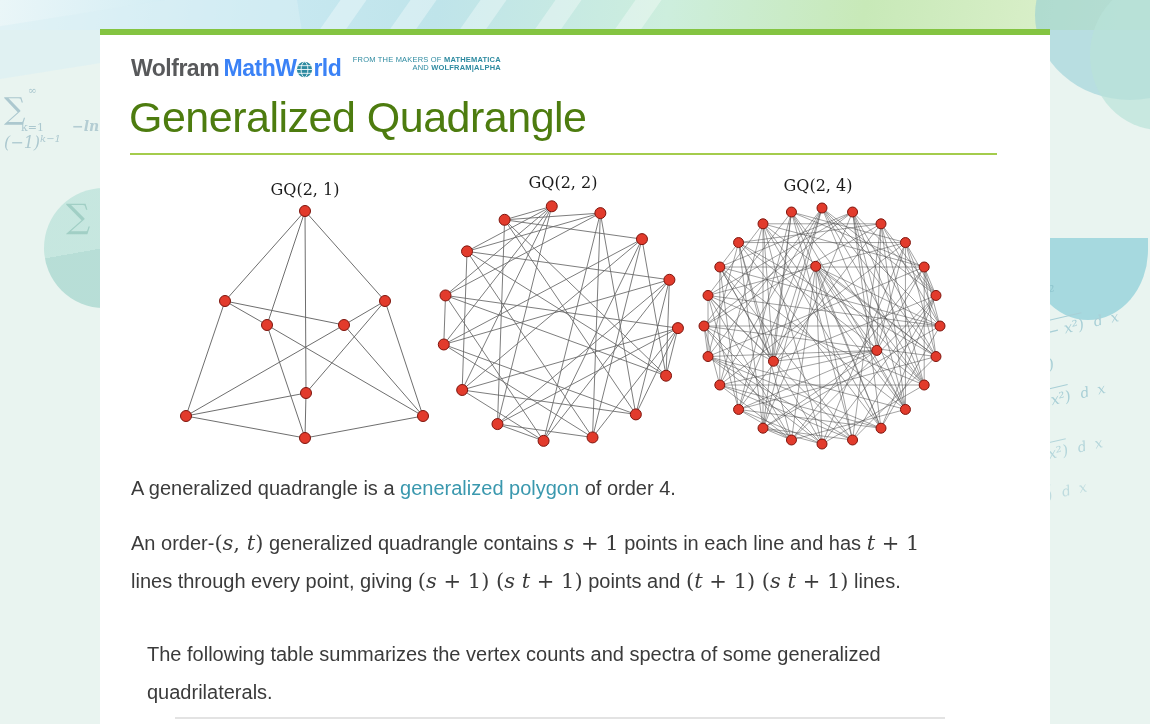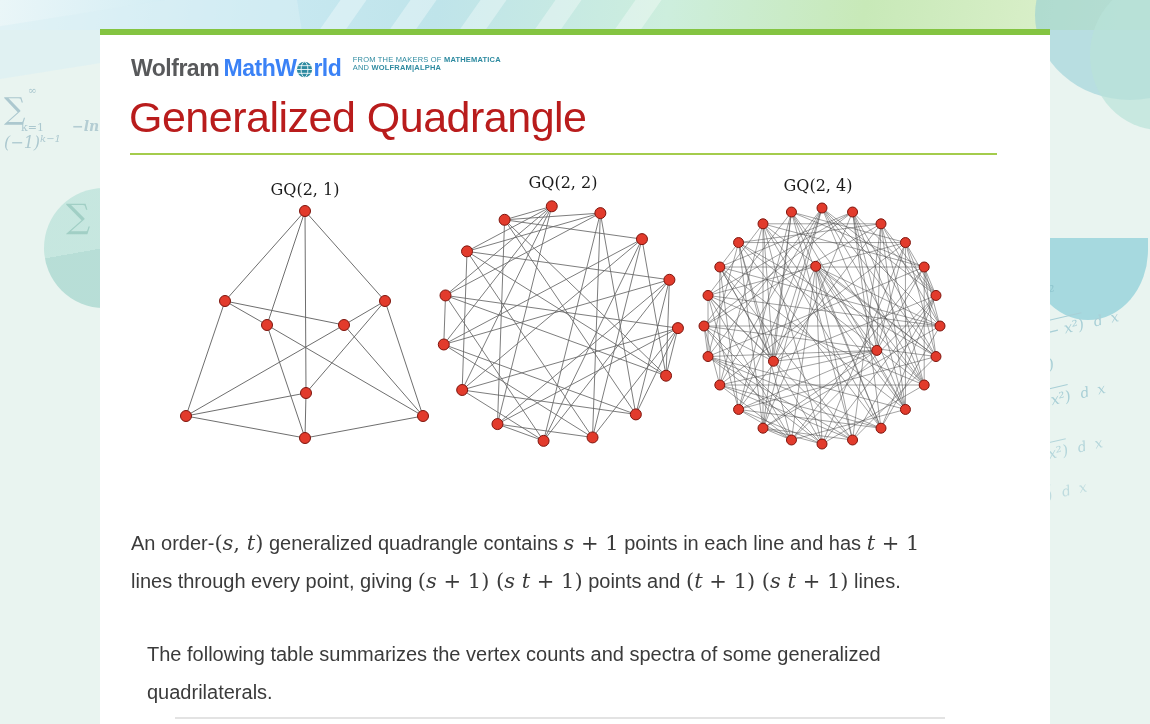--- a/index.html
+++ b/index.html
@@ -39,23 +39,23 @@
   .rf6{left:1034px;top:482px;opacity:.65;font-size:13px;}
   
   .card{position:absolute;left:100px;top:29px;width:950px;height:695px;background:#fff;
         border-top:6px solid #84c441;z-index:2;}
   
   .logo{position:absolute;left:31px;top:20px;white-space:nowrap;cursor:pointer;}
   .logo .wolfram{font-size:23px;font-weight:bold;color:#58595b;letter-spacing:-.5px;}
   .logo .mw{font-size:23px;font-weight:bold;color:#3b82f6;letter-spacing:-.5px;}
   .logo .globe{display:inline-block;vertical-align:-2px;}
   .tagline{display:inline-block;vertical-align:6px;margin-left:7px;color:#2d8aa0;
-           font-size:7.5px;line-height:8.5px;letter-spacing:.2px;}
+           font-size:7.5px;line-height:8.5px;letter-spacing:.2px;text-align:right;}
   .tagline b{font-weight:bold;}
-  .page-title{position:absolute;left:29px;top:58px;font-size:43px;color:#b91c1c;
+  .page-title{position:absolute;left:29px;top:58px;font-size:43px;color:#4d7c0f;
               font-weight:400;letter-spacing:-.5px;text-align:center;}
   .title-rule{position:absolute;left:30px;top:118px;width:867px;height:2px;background:#a4cc4c;}
   
   .gsvg{position:absolute;overflow:visible;}
   #g1{left:60px;top:141px;}
   #g2{left:330px;top:131px;}
   #g3{left:585px;top:131px;}
   .glabel{font-family:"DejaVu Serif",serif;font-size:16px;fill:#1a1a1a;text-anchor:middle;}
   
   .para{position:absolute;left:31px;width:900px;font-size:20px;line-height:38px;color:#3b3b3b;}
@@ -380,17 +380,18 @@
         <circle cx="19" cy="160.00000000000003" r="5" fill="#e23b2c" stroke="#7e150d" stroke-width="1"></circle>
         <circle cx="23.02075249788993" cy="129.4593526779026" r="5" fill="#e23b2c" stroke="#7e150d" stroke-width="1"></circle>
         <circle cx="34.80900235343624" cy="100.99999999999999" r="5" fill="#e23b2c" stroke="#7e150d" stroke-width="1"></circle>
         <circle cx="53.56139981998737" cy="76.5613998199874" r="5" fill="#e23b2c" stroke="#7e150d" stroke-width="1"></circle>
         <circle cx="77.99999999999994" cy="57.80900235343627" r="5" fill="#e23b2c" stroke="#7e150d" stroke-width="1"></circle>
         <circle cx="106.45935267790256" cy="46.020752497889944" r="5" fill="#e23b2c" stroke="#7e150d" stroke-width="1"></circle>
       </g>
     <text class="glabel" x="133" y="25">GQ(2, 4)</text>
   </svg>
 
+  <p class="para" id="p1" style="margin:0"><span>A generalized quadrangle is a </span><span class="link">generalized polygon</span><span> of order 4.</span></p>
   <p class="para" id="p2" style="margin:0"><span>An order-</span><span class="m">(</span><span class="mi">s</span><span class="m">, </span><span class="mi">t</span><span class="m">)</span><span> generalized quadrangle contains </span><span class="mi">s</span><span class="m"> + 1</span><span> points in each line and has </span><span class="mi">t</span><span class="m"> + 1</span><br><span>lines through every point, giving </span><span class="m">(</span><span class="mi">s</span><span class="m"> + 1) (</span><span class="mi">s t</span><span class="m"> + 1)</span><span> points and </span><span class="m">(</span><span class="mi">t</span><span class="m"> + 1) (</span><span class="mi">s t</span><span class="m"> + 1)</span><span> lines.</span></p>
   <p class="para" id="p3" style="margin:16px"><span>The following table summarizes the vertex counts and spectra of some generalized</span><br><span>quadrilaterals.</span></p>
 
   <div class="table-rule"></div>
 </div>
 
 </body></html>

